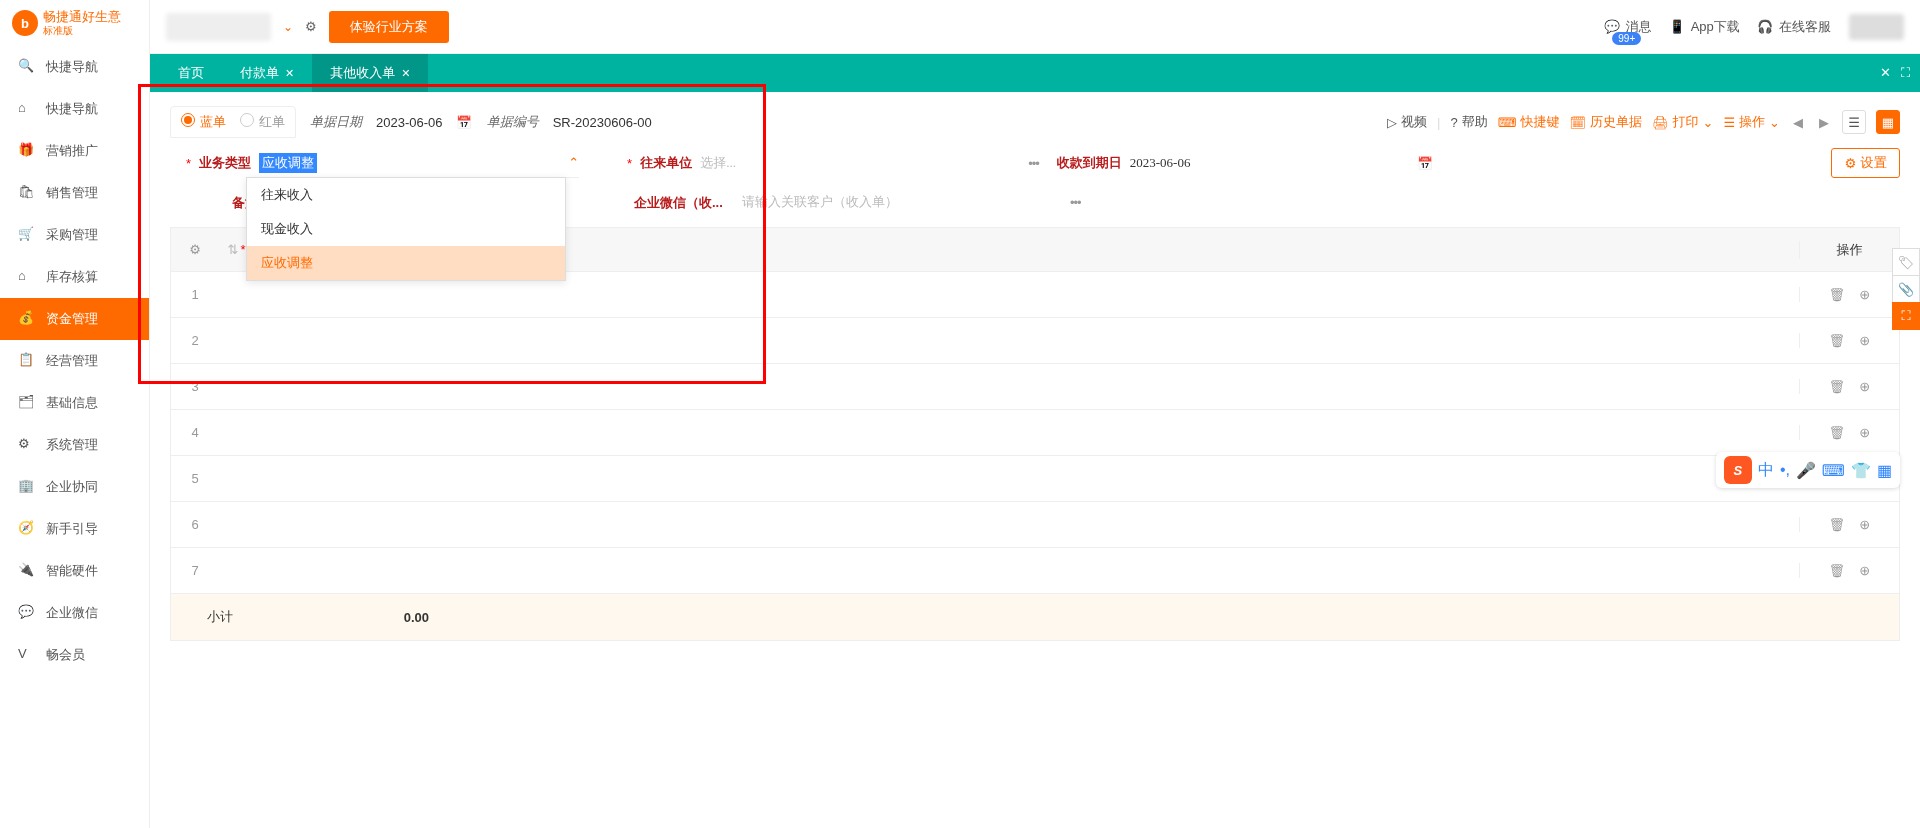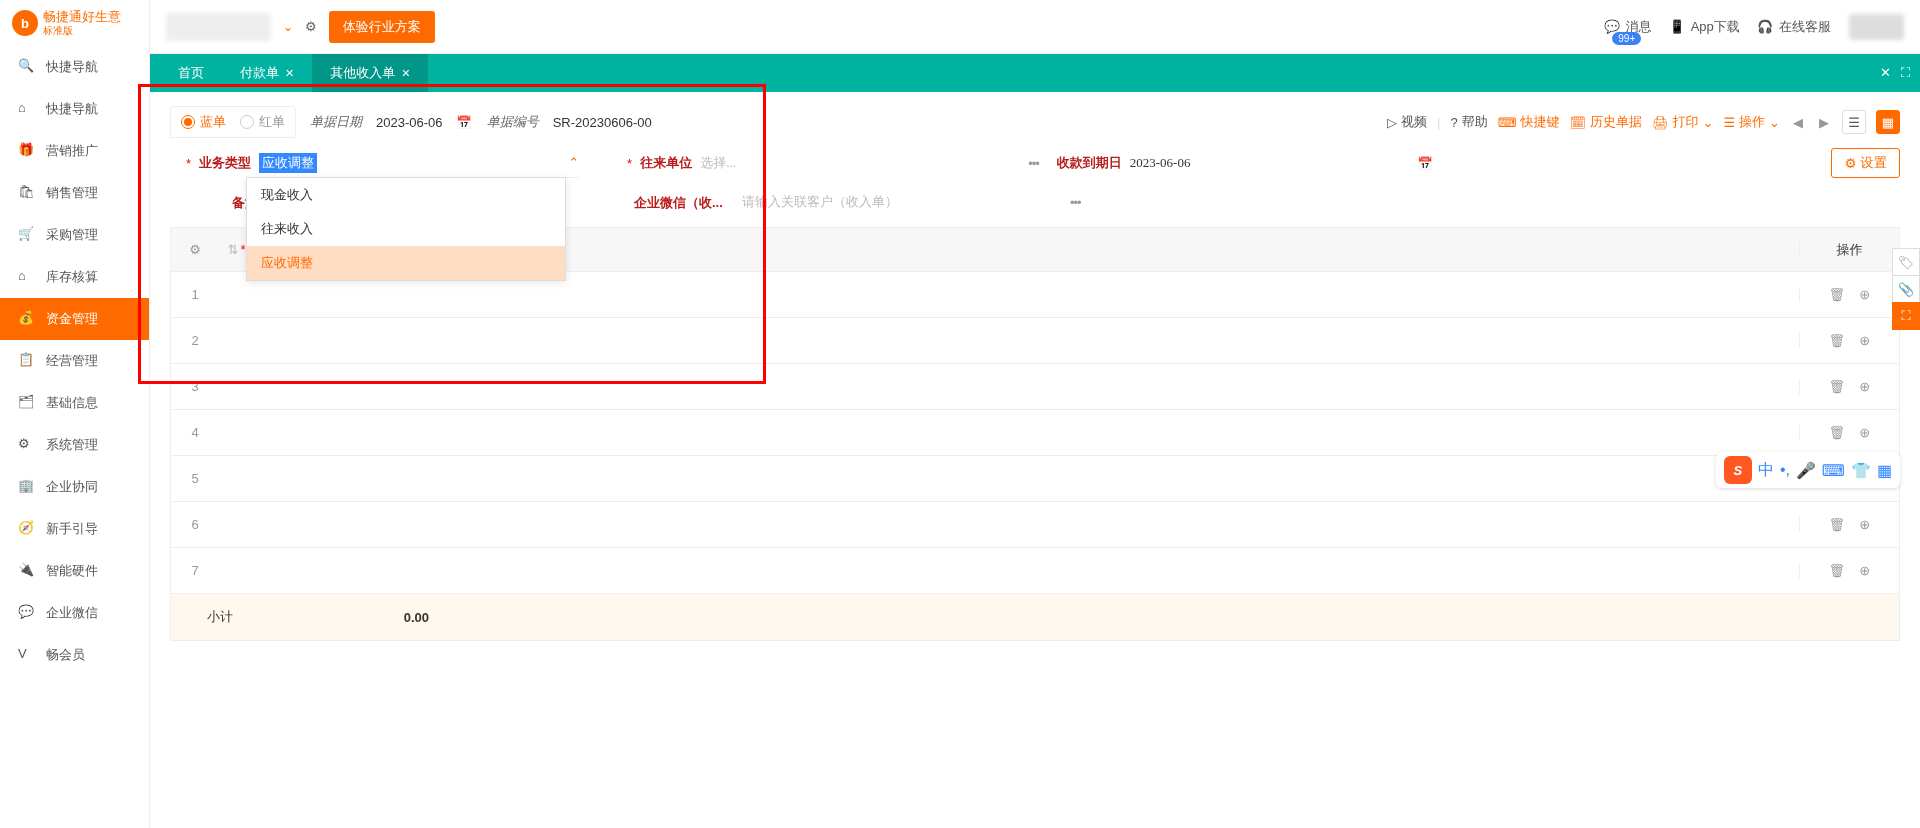--- a/index.html
+++ b/index.html
@@ -16,39 +16,39 @@
     .nav-item { display: flex; align-items: center; padding: 12px 18px; gap: 10px; color: #555; cursor: pointer; }
     .nav-item.active { background: #ff6a00; color: #fff; }
     .nav-icon { width: 18px; height: 18px; display: inline-block; }
     
     
     .main { flex: 1; display: flex; flex-direction: column; }
     .topbar { height: 54px; display: flex; align-items: center; padding: 0 16px; border-bottom: 1px solid #eee; gap: 12px; }
     .topbar-blur { width: 105px; height: 28px; background: #eee; border-radius: 3px; filter: blur(2px); }
     .chevron-down { color: #ff6a00; font-size: 12px; }
     .gear { color: #666; }
-    .trial-btn { background: #ff6a00; color: #fff; padding: 7px 14px; border: none; border-radius: 3px; font-size: 13px; }
+    .trial-btn { background: #ff6a00; color: #fff; padding: 7px 21px; border: none; border-radius: 3px; font-size: 13px; }
     .topbar-right { margin-left: auto; display: flex; align-items: center; gap: 18px; }
     .tr-item { display: flex; align-items: center; gap: 5px; color: #555; font-size: 13px; position:relative; }
     .badge-99 { position:absolute; top:-10px; left:8px; background: #3b82f6; color: #fff; border-radius: 10px; padding: 1px 6px; font-size: 10px; margin-top: 24px; }
     .avatar-blur { width: 55px; height: 26px; background: #ddd; border-radius: 3px; filter: blur(2px); }
     
     
     .page-tabs { background: #00b3a1; height: 38px; display: flex; align-items: center; padding: 0 10px; }
     .page-tab { padding: 0 18px; height: 38px; display: flex; align-items: center; color: #fff; gap: 6px; }
     .page-tab.active { background: #009688; }
     .tab-close { font-size: 11px; cursor: pointer; }
     .tabs-right { margin-left: auto; display: flex; gap: 10px; color: #fff; }
     .tabs-right span { cursor:pointer; }
     
     
     .content { flex: 1; padding: 14px 20px; position: relative; }
     .toolbar { display: flex; align-items: center; gap: 14px; margin-bottom: 10px; }
     .radio-group { display: flex; align-items: center; gap: 14px; border:1px solid #eee; padding:6px 10px; border-radius:4px 4px 0 0;}
-    .radio-opt { display: flex; align-items: center; gap: 5px; }
+    .radio-opt { display: flex; gap: 5px; }
     .radio-circle { width: 14px; height: 14px; border: 1px solid #ccc; border-radius: 50%; display: inline-block; position: relative; }
     .radio-opt.selected .radio-circle { border-color: #ff6a00; }
     .radio-opt.selected .radio-circle::after { content:""; position:absolute; width:8px; height:8px; background:#ff6a00; border-radius:50%; left:2px; top:2px; }
     .radio-opt.selected { color: #ff6a00; }
     .meta-label { color: #666; font-size: 13px; font-style: italic; }
     .meta-val { color: #333; font-size: 13px; }
     .cal-icon { color: #ff6a00; }
     .toolbar-right { margin-left: auto; display:flex; align-items:center; gap:10px; font-size:13px; color:#555;}
     .tool-link { display:flex; align-items:center; gap:4px; cursor:pointer; }
     .tool-link.orange { color: #ff6a00; }
@@ -280,22 +280,22 @@
       <div class="form-row">
         <div class="form-field" style="margin-left:16px;">
           <span class="req-star">*</span>
           <span class="field-label">业务类型</span>
           <div class="biztype-wrap">
             <span class="biztype-val">应收调整</span>
             <span style="color:#ff6a00">⌃</span>
           </div>
 
           <div class="dropdown">
+            <div class="dropdown-item">往来收入</div>
             <div class="dropdown-item">现金收入</div>
-            <div class="dropdown-item">往来收入</div>
             <div class="dropdown-item highlighted">应收调整</div>
           </div>
         </div>
         <div class="form-field" style="margin-left:30px;">
           <span class="req-star">*</span>
           <span class="field-label">往来单位</span>
           <input class="field-input" placeholder="选择..." style="">
           <span class="more-icon">•••</span>
         </div>
         <div class="form-field" style="">

